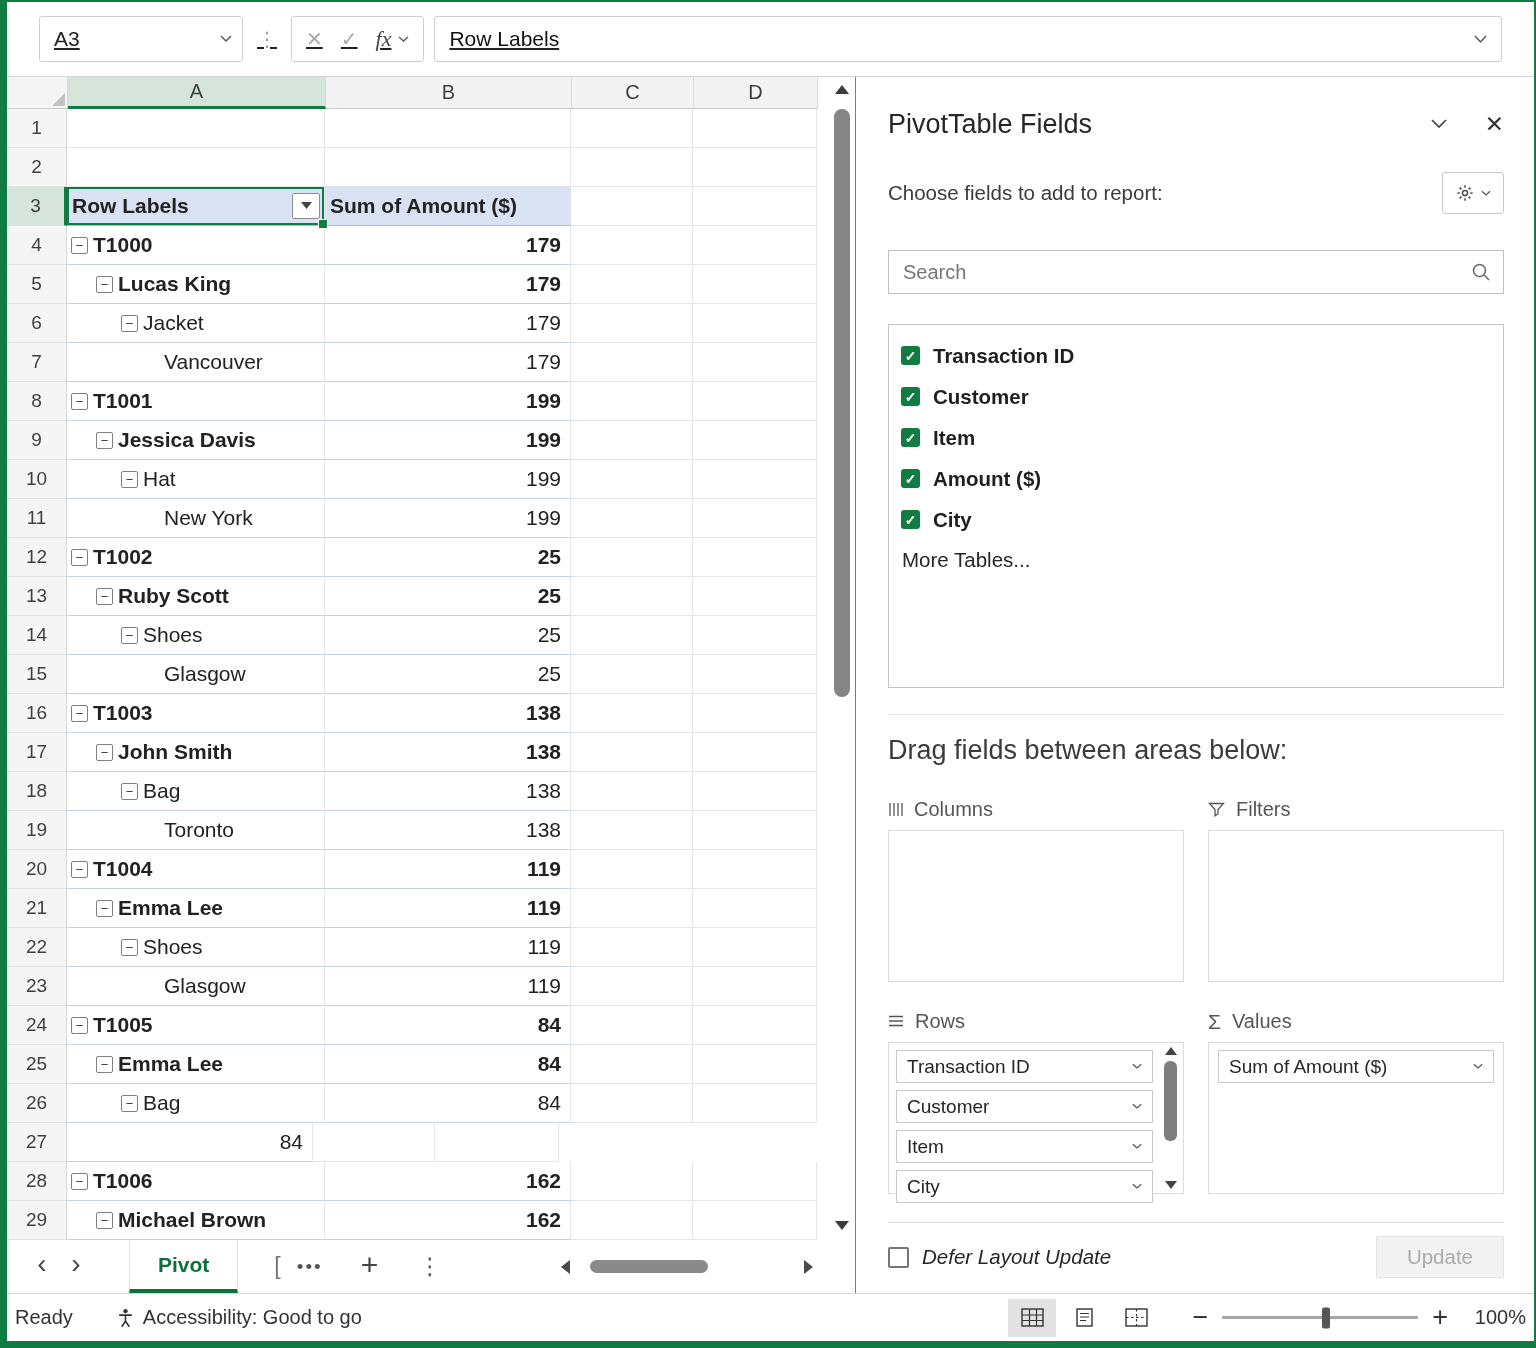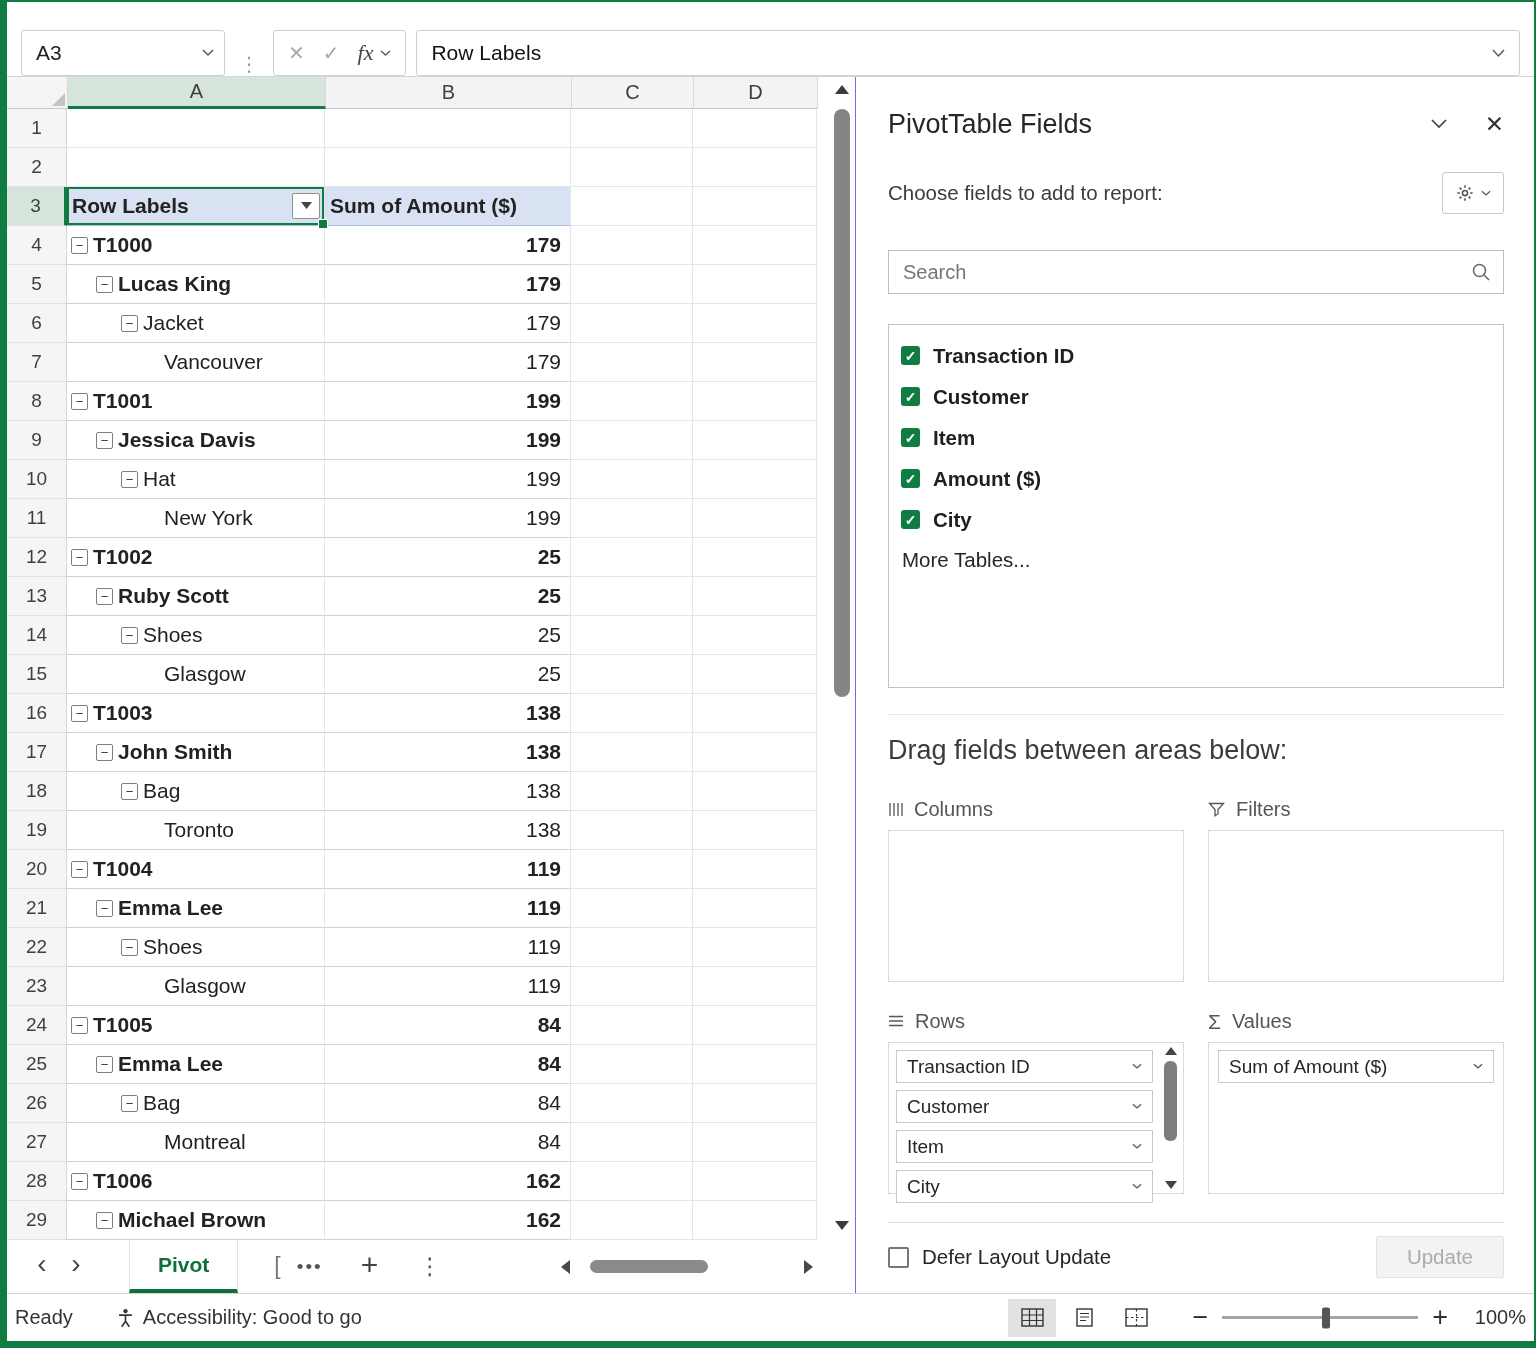--- a/index.html
+++ b/index.html
@@ -4,21 +4,21 @@
 <style>
   html,body{margin:0;padding:0;}
   body{
     width:1536px;height:1348px;box-sizing:border-box;overflow:hidden;
     border:2px solid #107C41;border-left-width:7px;border-bottom-width:7px;
     background:#fff;font-family:"Liberation Sans",sans-serif;color:#222;
   }
   .window{height:100%;display:flex;flex-direction:column;}
 
   
-  .formula-bar{flex:none;height:74px;display:flex;align-items:flex-end;padding:0 14px;border-bottom:1px solid #d5d5d5;gap:10px;}
+  .formula-bar{flex:none;height:74px;display:flex;align-items:center;padding:0 32px;border-bottom:1px solid #d5d5d5;gap:10px;text-decoration:underline;}
   .name-box{width:178px;height:44px;border:1px solid #cfcfcf;border-radius:3px;display:flex;align-items:center;justify-content:space-between;padding:0 10px 0 14px;font-size:21px;color:#222;}
   .fb-dots{color:#9a9a9a;font-size:20px;padding:0 4px;}
   .fx-group{height:44px;border:1px solid #cfcfcf;border-radius:3px;display:flex;align-items:center;padding:0 14px;gap:18px;}
   .fb-x,.fb-check{color:#a9a9a9;font-size:20px;}
   .fb-fx{font-family:"Liberation Serif",serif;font-style:italic;font-size:22px;color:#444;display:flex;align-items:center;gap:7px;}
   .formula-field{flex:1;height:44px;border:1px solid #cfcfcf;border-radius:3px;display:flex;align-items:center;justify-content:space-between;padding:0 14px;font-size:21px;color:#111;}
 
   
   .main{flex:1;min-height:0;display:flex;}
   .sheet-col{flex:none;width:822px;display:flex;flex-direction:column;}
@@ -89,21 +89,21 @@
   .q-box{height:152px;border:1px solid #DCDCDC;background:#fff;box-sizing:border-box;}
   .q-box.rows{position:relative;padding:7px 30px 7px 7px;}
   .q-box.vals{padding:7px 9px;}
   .chip{height:33px;border:1px solid #C9C9C9;background:#fff;display:flex;align-items:center;justify-content:space-between;padding:0 10px;font-size:19px;color:#262626;margin-bottom:7px;box-sizing:border-box;}
   .rows-scroll{position:absolute;right:3px;top:4px;bottom:4px;width:19px;display:flex;flex-direction:column;align-items:center;}
   .rs-up{width:0;height:0;border-left:6px solid transparent;border-right:6px solid transparent;border-bottom:8px solid #444;}
   .rs-thumb{width:13px;height:80px;background:#7E7E7E;border-radius:6px;margin-top:6px;}
   .rs-spacer{flex:1;}
   .rs-down{width:0;height:0;border-left:6px solid transparent;border-right:6px solid transparent;border-top:8px solid #444;}
   .pane-foot{margin-top:auto;border-top:1px solid #E0E0E0;padding:13px 0 15px;display:flex;align-items:center;justify-content:space-between;}
-  .defer{display:flex;align-items:center;gap:13px;font-size:20.5px;color:#262626;}
+  .defer{display:flex;align-items:center;gap:13px;font-size:20.5px;color:#262626;font-style:italic;}
   .defer-cb{width:21px;height:21px;border:2px solid #767676;border-radius:2px;background:#fff;box-sizing:border-box;flex:none;}
   .update-btn{padding:0 30px;height:42px;background:#F3F3F3;border:1px solid #E3E3E3;border-radius:2px;color:#ABABAB;font-size:20.5px;font-family:Liberation Sans, sans-serif;}
 
   
   .status-bar{flex:none;height:47px;border-top:1px solid #D5D5D5;display:flex;align-items:center;padding:0 8px;font-size:20px;color:#333;background:#fff;}
   .sb-ready{margin-right:44px;}
   .sb-access{display:flex;align-items:center;gap:9px;}
   .sb-right{margin-left:auto;display:flex;align-items:center;}
   .view-icon{width:48px;height:38px;display:flex;align-items:center;justify-content:center;margin-left:4px;}
   .view-icon.active{background:#E2E2E2;}
@@ -409,23 +409,20 @@
               <div class="cell cA pivot" style="padding-left: 54px;">
                 <span class="mbox">−</span>
                 <span>Bag</span>
               </div>
               <div class="cell cB pivot val">84</div>
               <div class="cell cC"></div>
               <div class="cell cD"></div>
             </div>
             <div class="grid-row">
               <div class="row-h">27</div>
-              <div class="cell cA pivot" style="padding-left: 97px;">
-                <span>Montreal</span>
-              </div>
               <div class="cell cB pivot val">84</div>
               <div class="cell cC"></div>
               <div class="cell cD"></div>
             </div>
             <div class="grid-row">
               <div class="row-h">28</div>
               <div class="cell cA pivot b" style="padding-left: 4px;">
                 <span class="mbox">−</span>
                 <span>T1006</span>
               </div>

